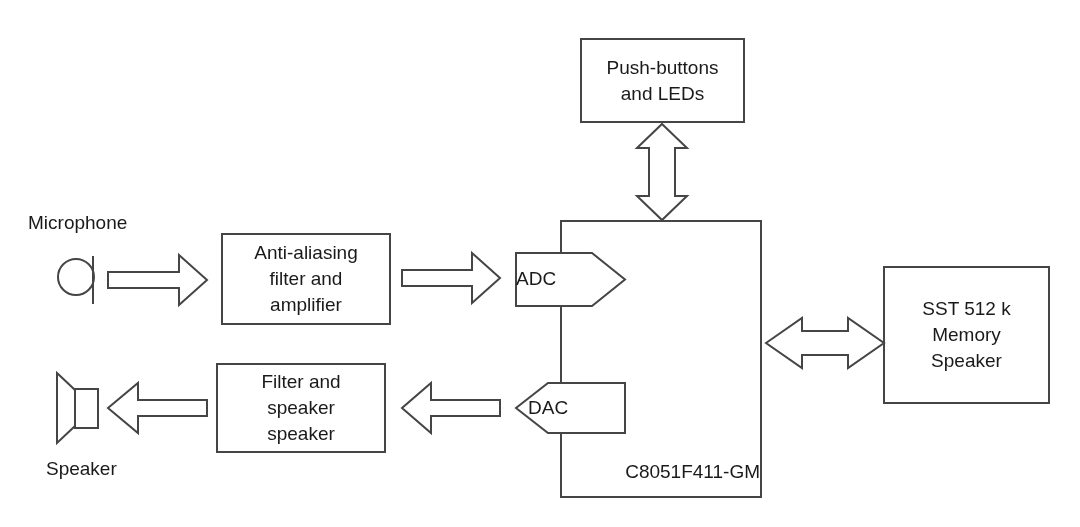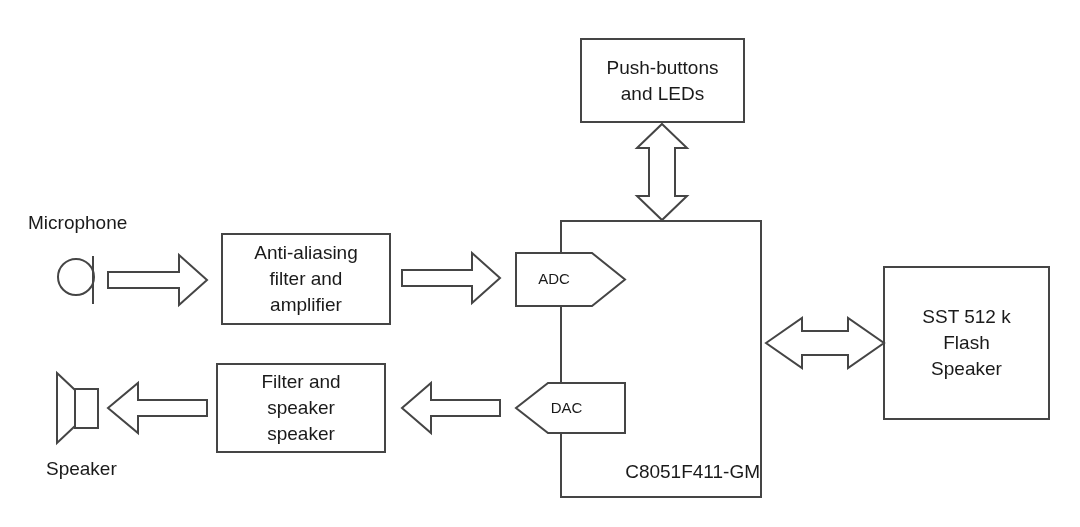--- a/index.html
+++ b/index.html
@@ -9,22 +9,22 @@
   }
   .box {
     position:absolute; box-sizing:border-box;
     border:2px solid #454545; background:#ffffff;
     display:flex; flex-direction:column; align-items:center; justify-content:center;
     text-align:center; font-size:19px; line-height:26px; z-index:1;
   }
   .shape-layer { position:absolute; left:0; top:0; z-index:2; }
   .free-label { position:absolute; font-size:19px; line-height:24px; z-index:1; white-space:nowrap;margin-left:12px; }
   .port-label {
-    position:absolute; z-index:3; font-size:15px; line-height:26px;
-    text-align:center; white-space:nowrap;
+    position:absolute; z-index:3; font-size:19px; line-height:26px;
+    white-space:nowrap;
   }
   .mcu-label {
     position:absolute; left:0; right:0; bottom:11px; text-align:right;
     font-size:19px; line-height:26px;
   }
 </style>
 </head>
 <body>
 
 <div class="canvas">
@@ -42,23 +42,23 @@
     <div>filter and</div>
     <div>amplifier</div>
   </div>
 
   <div class="box" style="left:216px; top:363px; width:170px; height:90px;">
     <div>Filter and</div>
     <div>speaker</div>
     <div>speaker</div>
   </div>
 
-  <div class="box" style="left:883px; top:266px; width:167px; height:154px;">
+  <div class="box" style="left:883px; top:266px; width:167px; height:138px;">
     <div>SST 512 k</div>
-    <div>Flash</div>
+    <div>Memory</div>
     <div>Speaker</div>
   </div>
 
   <div class="box" style="left:560px; top:220px; width:202px; height:278px; justify-content:flex-end;">
     <span class="mcu-label">C8051F411-GM</span>
   </div>
 
   <svg class="shape-layer" width="1080" height="527" viewBox="0 0 1080 527">
     <g stroke="#454545" stroke-width="2" fill="#ffffff" stroke-linejoin="miter">
 

